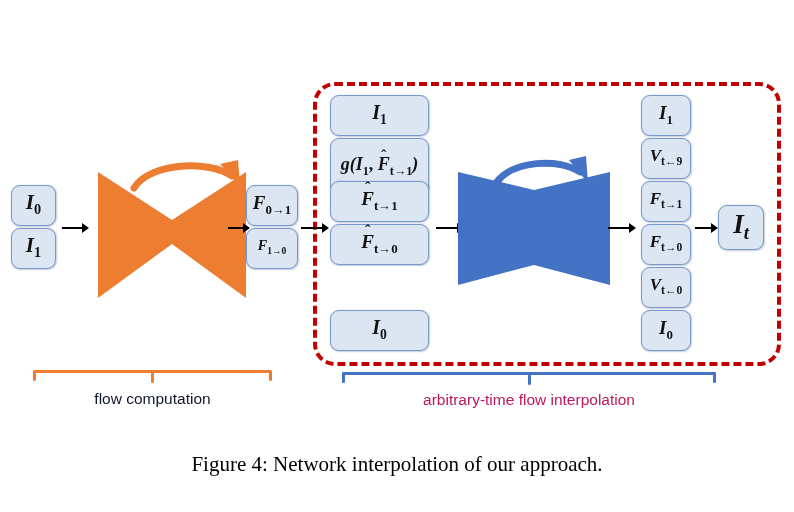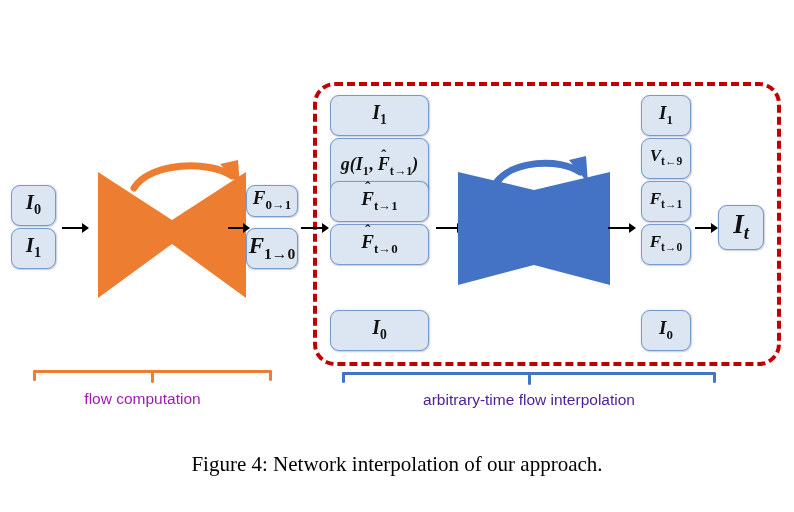--- a/index.html
+++ b/index.html
@@ -112,24 +112,24 @@
       <path d="M 42,28 C 58,2 118,0 140,16" stroke="#ED7D31" stroke-width="7" fill="none" stroke-linecap="round"></path>
       <polygon points="148,26 128,4 146,0" fill="#ED7D31"></polygon>
     </g>
   </svg>
 
   <div class="arrow" style="left:228px;top:227px;width:24px;">
     <div class="shaft" style="width:16px;"></div>
     <div class="head" style="left:15px;"></div>
   </div>
 
-  <div class="box" style="left:246px;top:185px;width:52px;height:32px;font-size:19px;text-align:center;">
+  <div class="box" style="left:246px;top:185px;width:52px;height:41px;font-size:19px;text-align:center;">
     <span class="lbl"><span>F</span><span class="sub nonital">0→1</span></span>
   </div>
-  <div class="box" style="left:246px;top:228px;width:52px;height:41px;font-size:23px;">
+  <div class="box" style="left:246px;top:228px;width:52px;height:41px;font-size:14px;">
     <span class="lbl"><span>F</span><span class="sub nonital">1→0</span></span>
   </div>
 
   <div class="arrow" style="left:301px;top:227px;width:28px;">
     <div class="shaft" style="width:22px;"></div>
     <div class="head" style="left:21px;"></div>
   </div>
 
   <div class="box" style="left:330px;top:95px;width:99px;height:41px;font-size:20px;">
     <span class="lbl"><span>I</span><span class="sub nonital">1</span></span>
@@ -176,44 +176,47 @@
   </div>
   <div class="box" style="left:641px;top:138px;width:50px;height:41px;font-size:17px;">
     <span class="lbl"><span>V</span><span class="sub nonital">t←9</span></span>
   </div>
   <div class="box" style="left:641px;top:181px;width:50px;height:41px;font-size:17px;">
     <span class="lbl"><span>F</span><span class="sub nonital">t→1</span></span>
   </div>
   <div class="box" style="left:641px;top:224px;width:50px;height:41px;font-size:17px;">
     <span class="lbl"><span>F</span><span class="sub nonital">t→0</span></span>
   </div>
+  <div class="box" style="left:641px;top:267px;width:50px;height:41px;font-size:17px;">
+    <span class="lbl"><span>V</span><span class="sub nonital">t←0</span></span>
+  </div>
   <div class="box" style="left:641px;top:310px;width:50px;height:41px;font-size:19px;">
     <span class="lbl"><span>I</span><span class="sub nonital">0</span></span>
   </div>
 
   <div class="arrow" style="left:695px;top:227px;width:24px;">
     <div class="shaft" style="width:17px;"></div>
     <div class="head" style="left:16px;"></div>
   </div>
 
   <div class="box" style="left:718px;top:205px;width:46px;height:45px;font-size:27px;">
     <span class="lbl"><span>I</span><span class="sub">t</span></span>
   </div>
 
   <div class="brace" style="left:33px;top:370px;width:239px;height:14px;">
     <div class="bar" style="background:#ED7D31;"></div>
     <div class="tipL" style="background:#ED7D31;"></div>
     <div class="tipR" style="background:#ED7D31;"></div>
     <div class="stem" style="background:#ED7D31;"></div>
   </div>
-  <div class="brace-label" style="left:23px;top:390px;width:239px;color:#a21caf;">flow computation</div>
+  <div class="brace-label" style="left:33px;top:390px;width:239px;color:#0f172a;">flow computation</div>
 
   <div class="brace" style="left:342px;top:372px;width:374px;height:14px;">
     <div class="bar" style="background:#4472C4;"></div>
     <div class="tipL" style="background:#4472C4;"></div>
     <div class="tipR" style="background:#4472C4;"></div>
     <div class="stem" style="background:#4472C4;"></div>
   </div>
-  <div class="brace-label" style="left:342px;top:391px;width:374px;color:#4c1d95;">arbitrary-time flow interpolation</div>
+  <div class="brace-label" style="left:342px;top:391px;width:374px;color:#be185d;">arbitrary-time flow interpolation</div>
 
   <div id="figure-caption" style="top:452px;">Figure 4: Network interpolation of our approach.</div>
 
 </div>
 
 </body></html>

